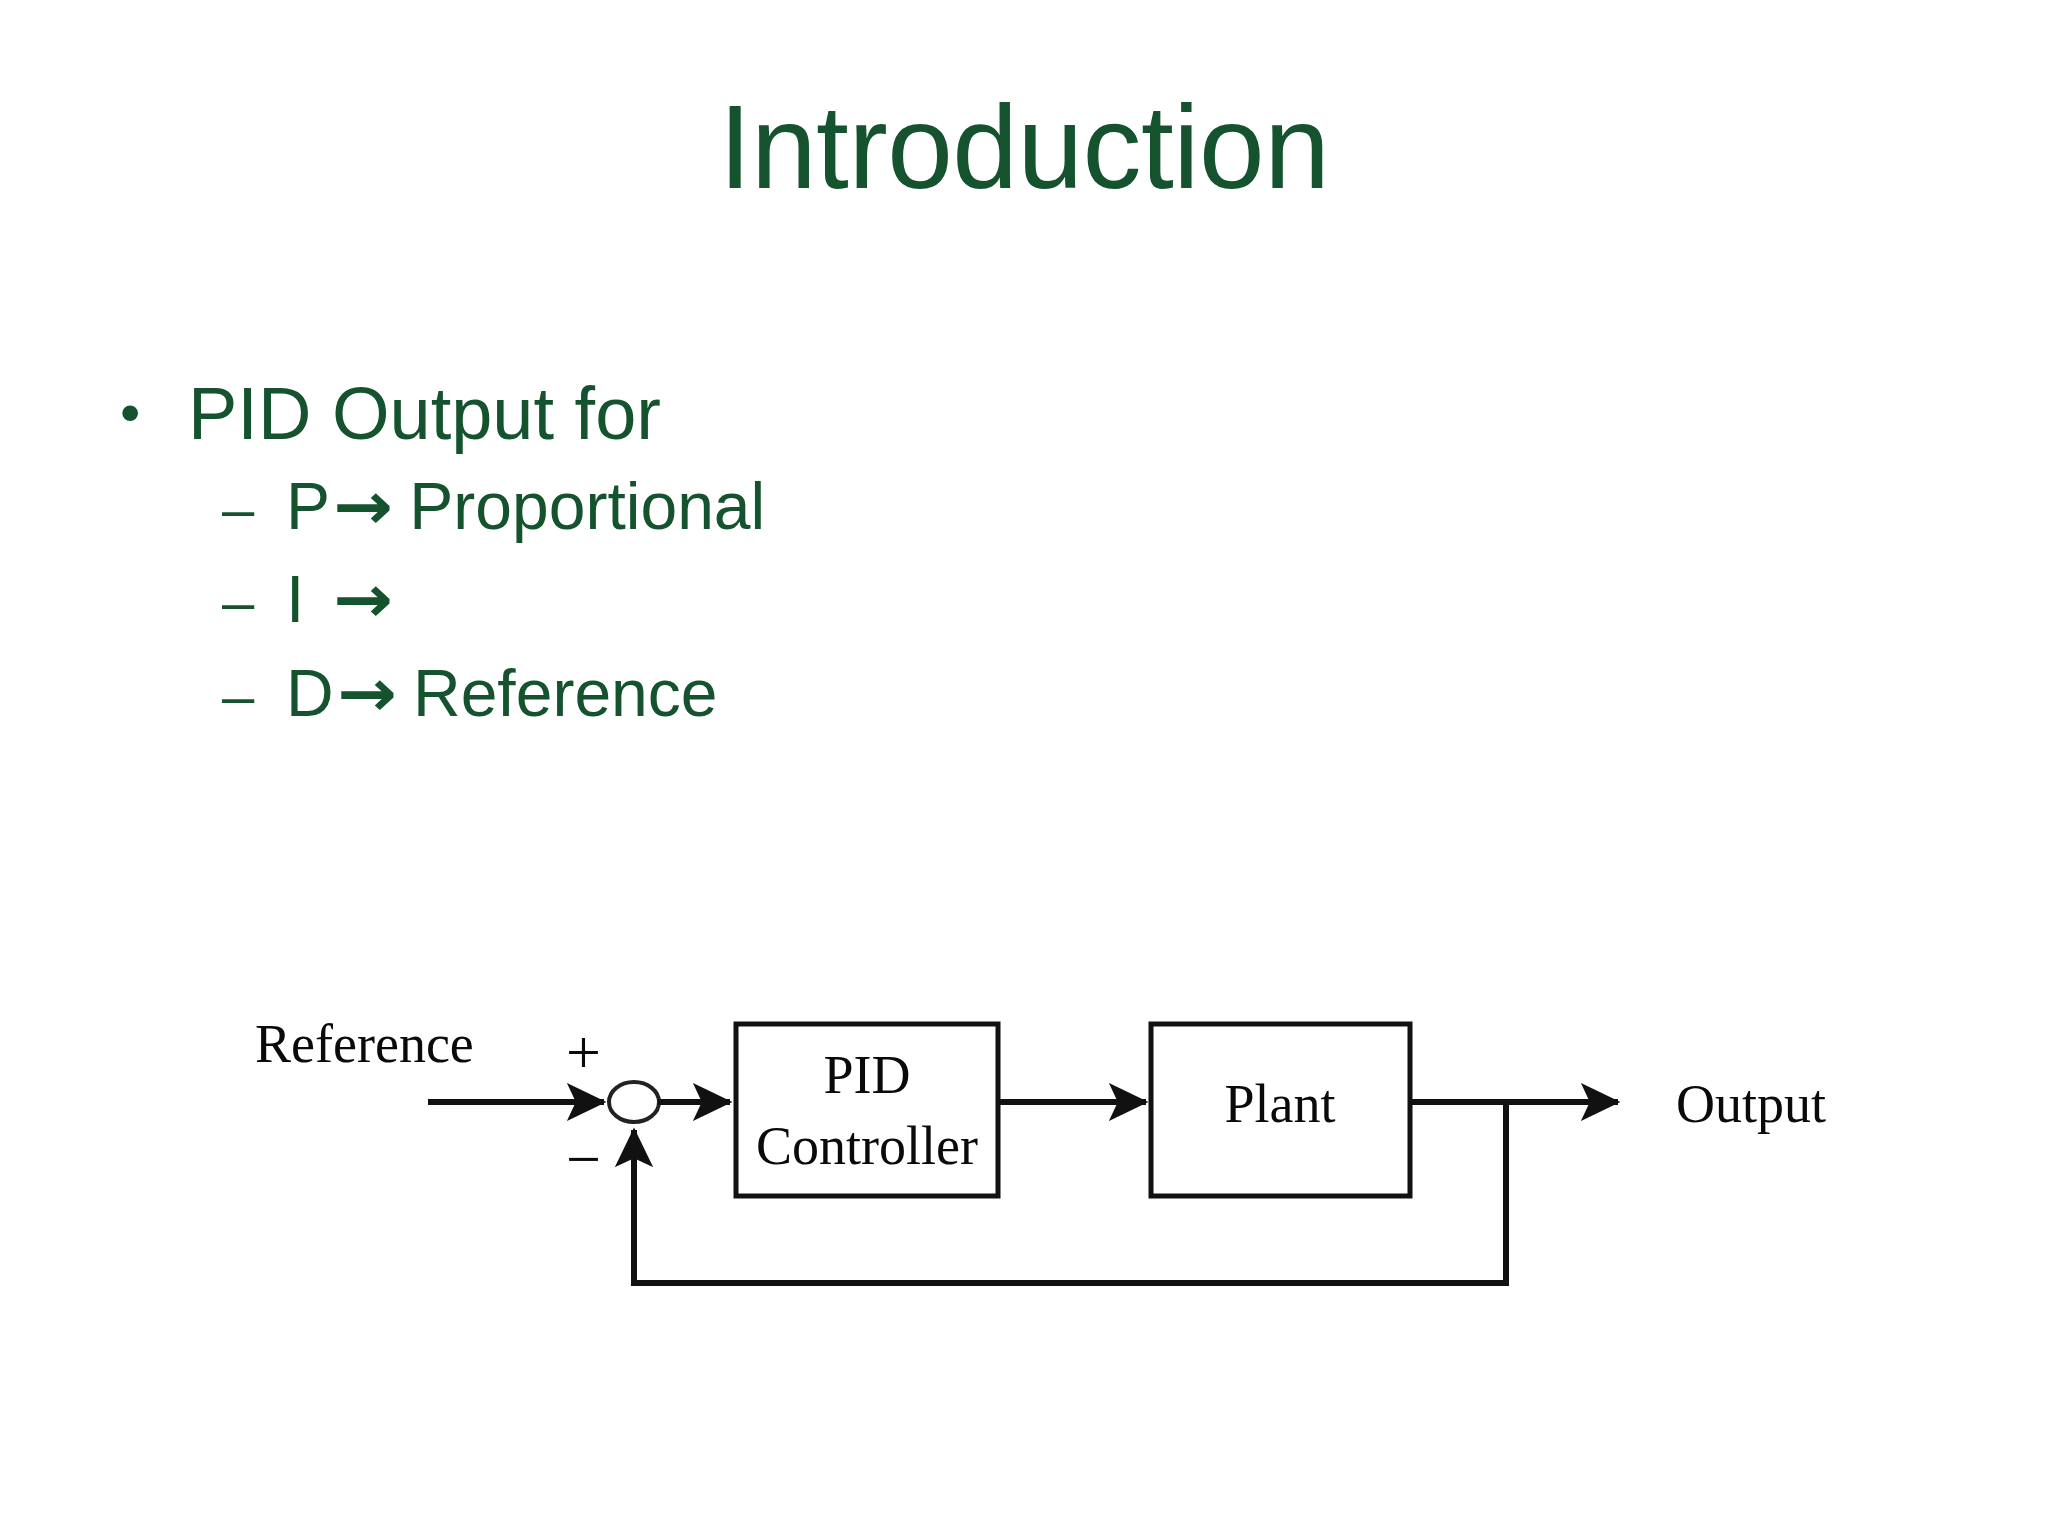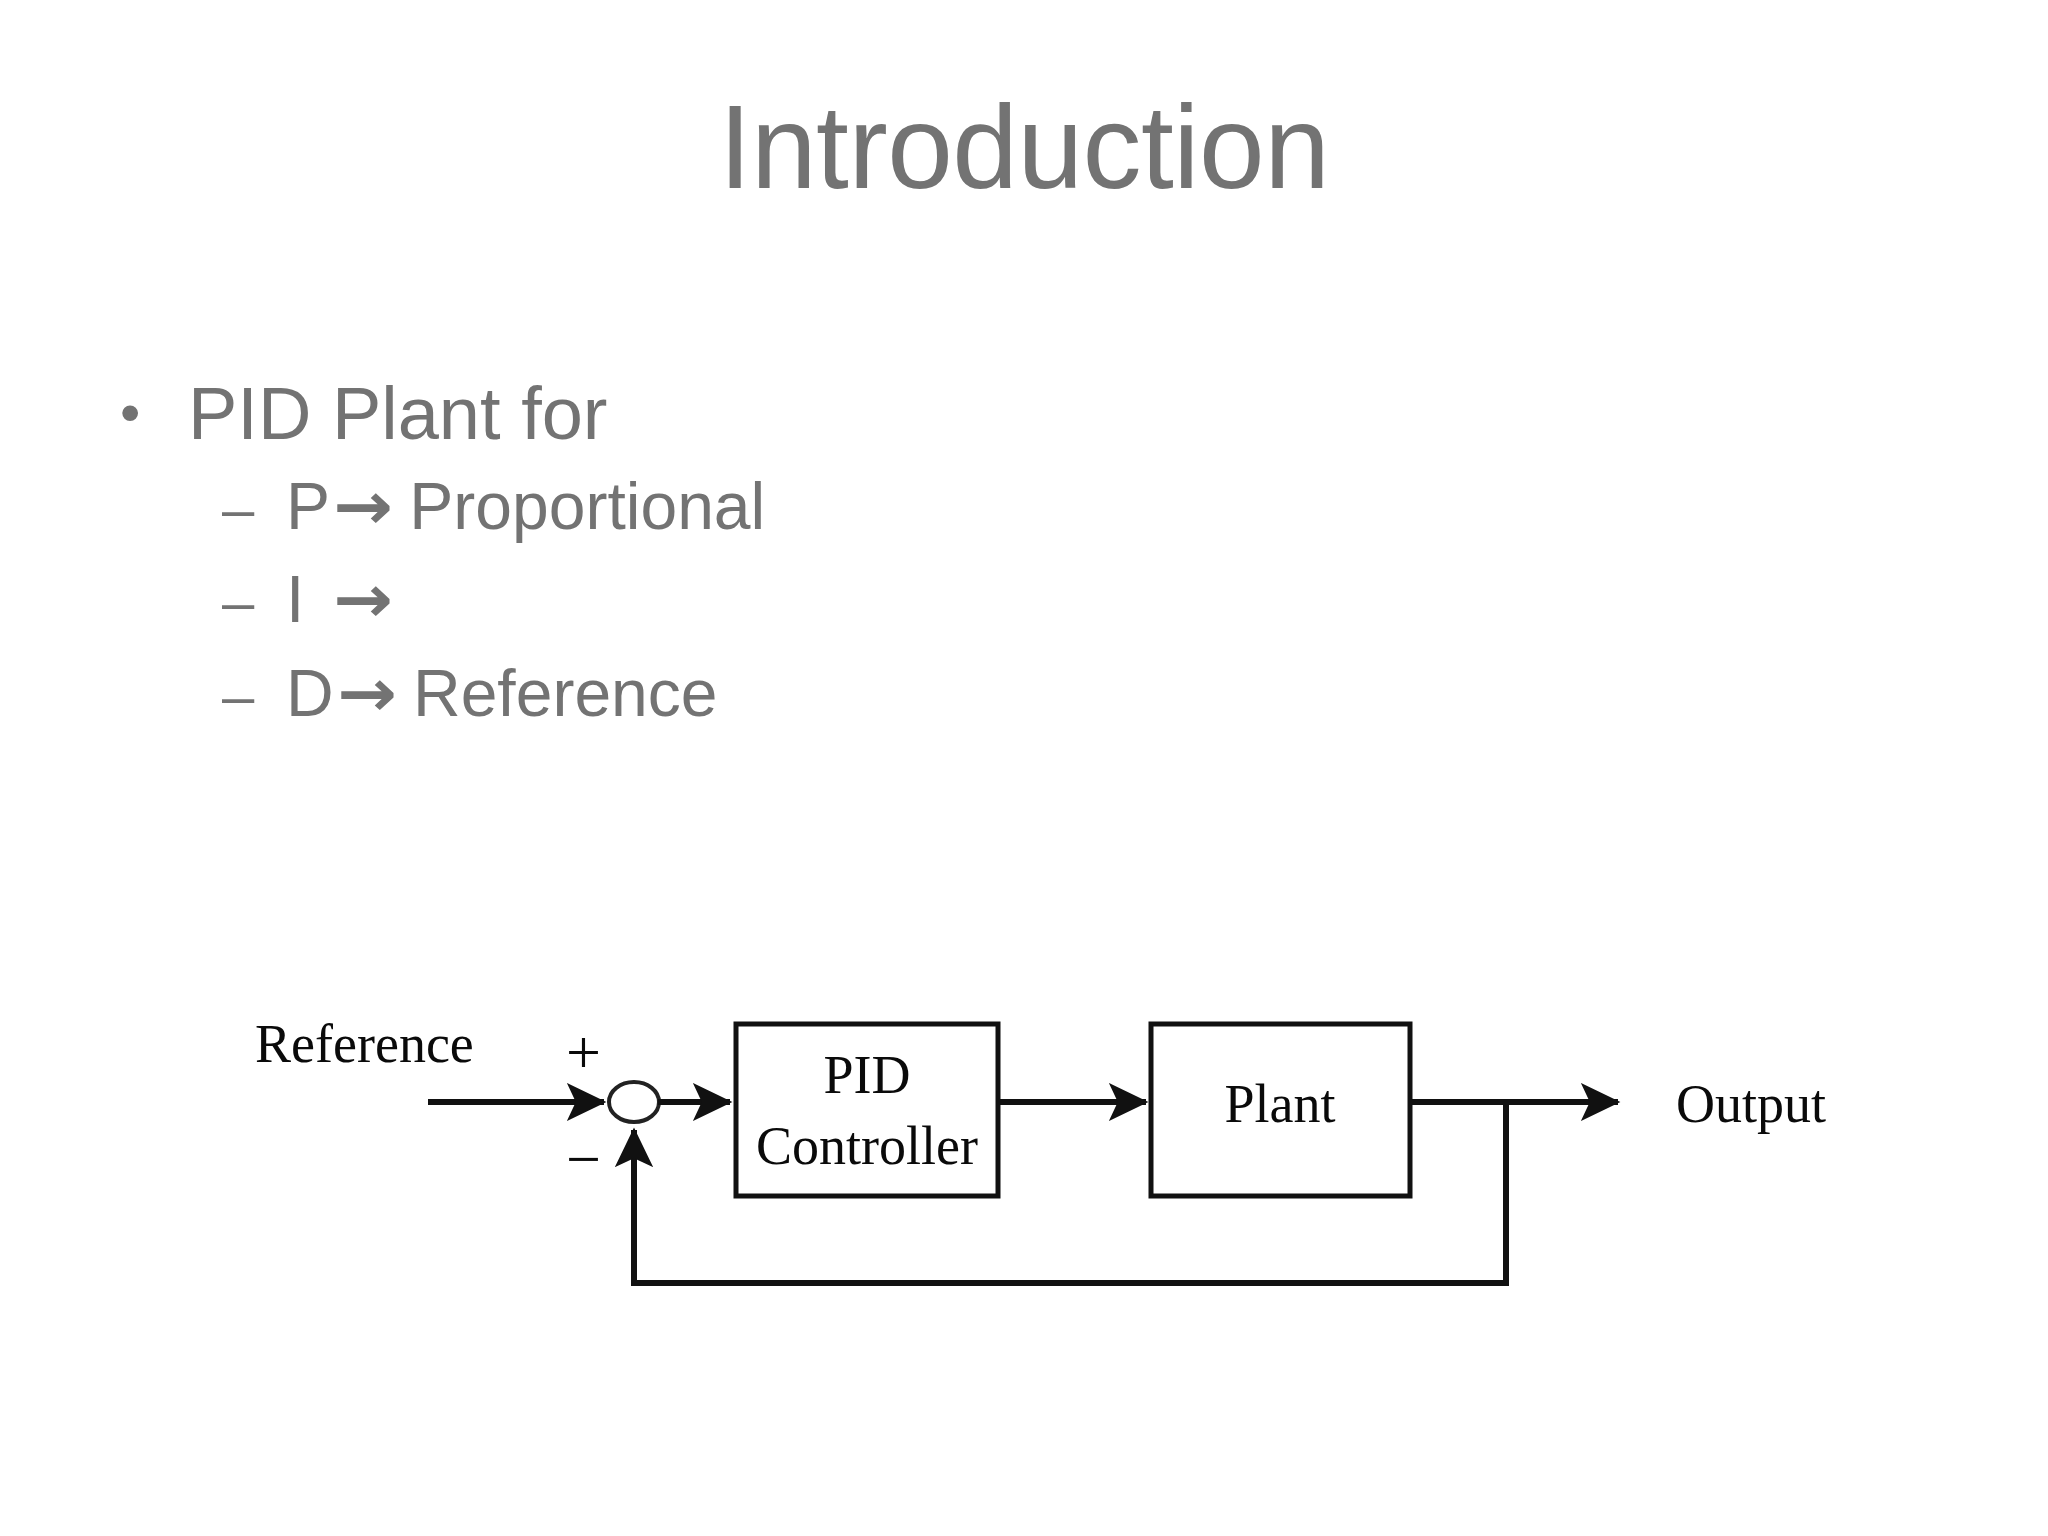--- a/index.html
+++ b/index.html
@@ -118,29 +118,29 @@
   .dg-ellipse {
     fill: #ffffff;
     stroke: #222222;
     stroke-width: 4;
   }
   .dg-head { fill: #111111; }
 </style>
 </head>
 <body>
 
-<div id="slide" style="background: rgb(255, 255, 255); color: #737373;">
+<div id="slide" style="background: rgb(255, 255, 255); color: #14532d;">
 
   <div id="slide-title">Introduction</div>
 
   <div id="body">
 
     <div class="lvl1">
       <span class="marker">•</span>
-      <span class="txt">PID Plant for</span>
+      <span class="txt">PID Output for</span>
     </div>
 
     <div class="lvl2">
       <span class="marker">–</span>
       <span class="letter">P</span>
       <span class="arrow">→</span>
       <span class="word">Proportional</span>
     </div>
 
     <div class="lvl2">

